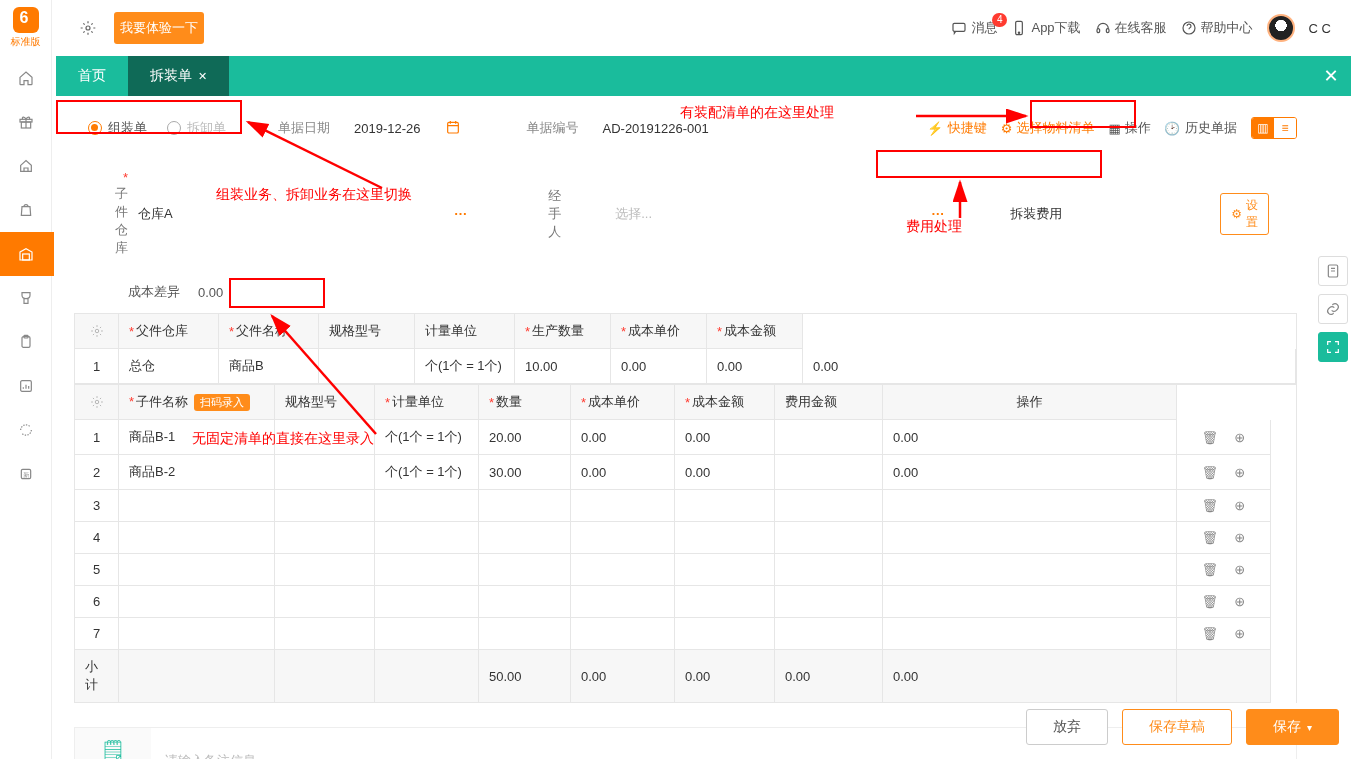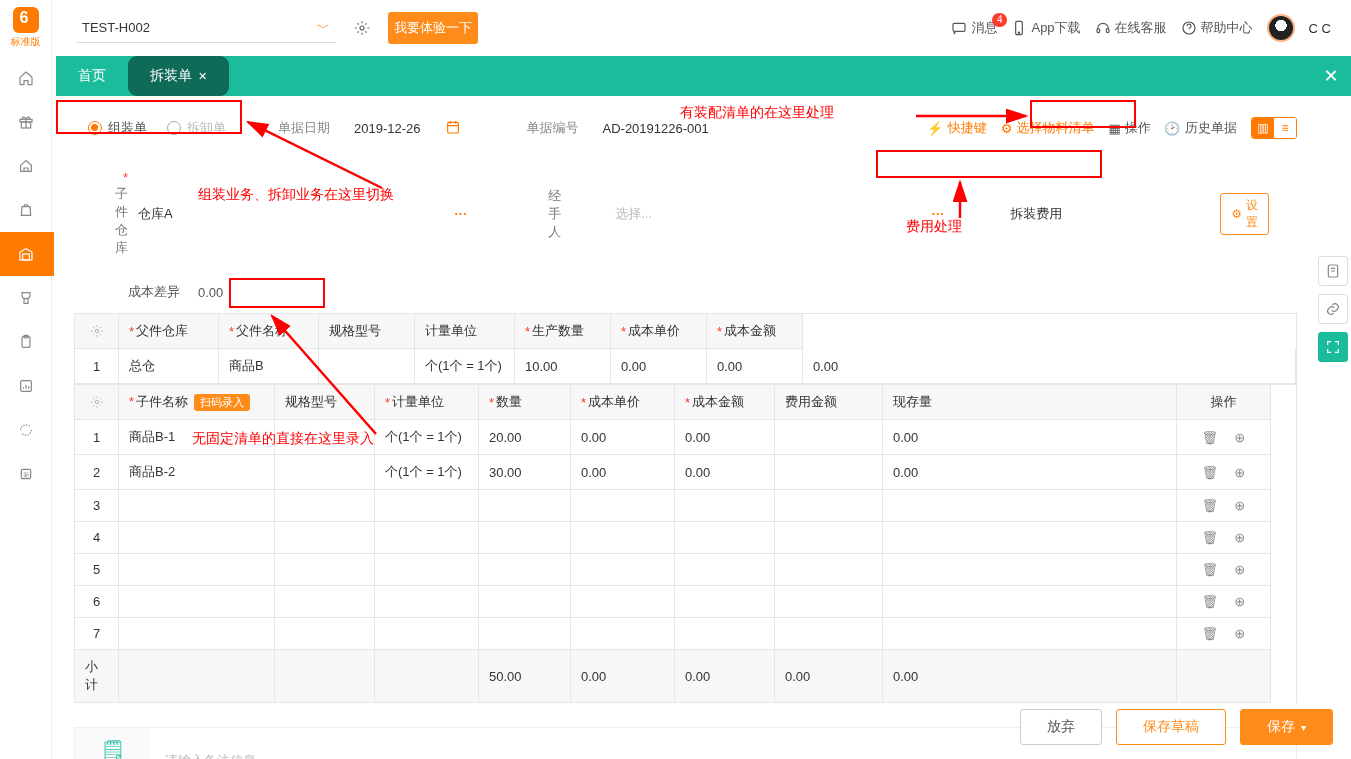--- a/index.html
+++ b/index.html
@@ -38,21 +38,21 @@
   .top-spacer { flex:1; }
   .top-link { display:flex; align-items:center; gap:4px; color:#555; cursor:pointer; position:relative; font-size:13px;}
   .badge { position:absolute; top:-6px; right:-10px; background:#ff3b30; color:#fff; font-size:10px; border-radius:8px; padding:0 5px; line-height:14px;}
   .avatar { width:28px; height:28px; border-radius:50%; background:radial-gradient(circle at 50% 40%, #fff 30%, #222 31%); border:2px solid #ffb380; display:inline-block;}
 
   
   .tab-strip {
     position:absolute; left:56px; top:56px; right:0; height:40px;
     background:var(--teal); display:flex; align-items:stretch; z-index:2;
   }
-  .tab { padding:8px 22px; display:flex; align-items:center; color:#fff; cursor:pointer; gap:6px; font-size:14px;border-radius:9px;}
+  .tab { padding:8px 22px; display:flex; align-items:center; color:#fff; cursor:pointer; gap:6px; font-size:14px;}
   .tab.active { background:#0f6a57; }
   .tab .close { font-size:11px; }
   .tab-strip .tab-close-right { margin-left:auto; width:40px; display:flex; align-items:center; justify-content:center; color:#fff; cursor:pointer; font-size:18px;}
 
   
   .right-rail { position:absolute; right:0; top:96px; width:36px; display:flex; flex-direction:column; gap:8px; align-items:center; padding-top:160px; z-index:2;}
   .right-rail .rbtn { width:30px; height:30px; border:1px solid #ddd; border-radius:3px; display:flex; align-items:center; justify-content:center; color:#888; cursor:pointer; background:#fff;}
   .right-rail .rbtn.teal { background:var(--teal); color:#fff; border-color:var(--teal);}
 
   
@@ -120,21 +120,21 @@
   .row-action span{ cursor:pointer; }
 
   
   .remark-box{ margin-top:24px; border:1px solid #eee; display:flex; align-items:stretch; height:66px;}
   .remark-side{ width:76px; background:#fafafa; display:flex; flex-direction:column; align-items:center; justify-content:center; gap:4px; color:#888; font-size:12px;}
   .remark-side .ricon{ color:#1abc9c; font-size:20px;}
   .remark-input{ flex:1; border:none; padding:10px 14px; font-size:13px; color:#555;}
   .remark-input::placeholder{ color:#bbb;}
 
   
-  .footer{ position:absolute; right:18px; bottom:14px; display:flex; gap:14px; z-index:5;}
+  .footer{ position:absolute; right:12px; bottom:14px; display:flex; gap:14px; z-index:5;}
   .btn{ padding:8px 26px; border-radius:3px; font-size:14px; cursor:pointer; background:#fff;}
   .btn.ghost{ border:1px solid #ccc; color:#555;}
   .btn.outline-orange{ border:1px solid #ff8c1a; color:#ff8c1a;}
   .btn.solid-orange{ border:1px solid #ff8c1a; background:#ff8c1a; color:#fff; display:flex; align-items:center; gap:6px;}
   .btn .chev-down{ font-size:10px;}
 
   svg.ic{ width:16px; height:16px; stroke:currentColor; fill:none; stroke-width:1.8; }
 
 </style>
 </head>
@@ -198,24 +198,20 @@
     </div>
   <div class="rail-icon">
       <svg class="ic" viewBox="0 0 24 24">
         <rect x="5" y="5" width="14" height="14" rx="2"></rect>
         <text x="8" y="16" font-size="9" stroke="none" fill="currentColor">新</text>
       </svg>
     </div>
 </div>
 
 <div class="top-bar">
-  <div class="company-select">
-    <span>TEST-H002</span>
-    <span class="chev">﹀</span>
-  </div>
   <span class="gear-btn">
       <svg class="ic" viewBox="0 0 24 24">
         <circle cx="12" cy="12" r="3"></circle>
         <path d="M12 2v3M12 19v3M4 12H1M23 12h-3M5 5l2 2M17 17l2 2M19 5l-2 2M7 17l-2 2"></path>
       </svg>
     </span>
   <button class="primary-btn">我要体验一下</button>
   <div class="top-spacer"></div>
   <div class="top-link">
     <svg class="ic" viewBox="0 0 24 24">
@@ -378,21 +374,20 @@
       <div class="cell">
           <span class="req-h">子件名称</span>
           <span class="scan-tag">扫码录入</span>
         </div>
       <div class="cell">规格型号</div>
       <div class="cell req-h">计量单位</div>
       <div class="cell req-h">数量</div>
       <div class="cell req-h">成本单价</div>
       <div class="cell req-h">成本金额</div>
       <div class="cell">费用金额</div>
-      <div class="cell">现存量</div>
       <div class="cell center">操作</div>
     </div>
     <div id="child-rows">
         <div class="row-g">
           <div class="cell center">1</div>
           <div class="cell">商品B-1</div>
           <div class="cell"></div>
           <div class="cell">个(1个 = 1个)</div>
           <div class="cell">20.00</div>
           <div class="cell">0.00</div>
@@ -529,21 +524,21 @@
       <span>备注信息</span>
     </div>
     <input class="remark-input" placeholder="请输入备注信息" style="">
   </div>
 
   <div class="anno-box" style="left:0px;  top:4px;  width:186px; height:34px;"></div>
   <div class="anno-box" style="left:974px; top:4px;  width:106px; height:28px;"></div>
   <div class="anno-box" style="left:820px; top:54px; width:226px; height:28px;"></div>
   <div class="anno-box" style="left:173px; top:182px; width:96px; height:30px;"></div>
 
-  <div class="anno-text" style="left:142px; top:90px;">组装业务、拆卸业务在这里切换</div>
+  <div class="anno-text" style="left:160px; top:90px;">组装业务、拆卸业务在这里切换</div>
   <div class="anno-text" style="left:624px; top:8px;">有装配清单的在这里处理</div>
   <div class="anno-text" style="left:850px; top:122px;">费用处理</div>
   <div class="anno-text" style="left:136px; top:334px;text-align:center;">无固定清单的直接在这里录入</div>
 
   <svg class="anno-arrow" style="left:186px; top:20px;" width="150" height="80">
       <defs>
         <marker id="ah" markerWidth="10" markerHeight="10" refX="8" refY="3" orient="auto">
           <path d="M0,0 L0,6 L9,3 z" fill="red"></path>
         </marker>
       </defs>

